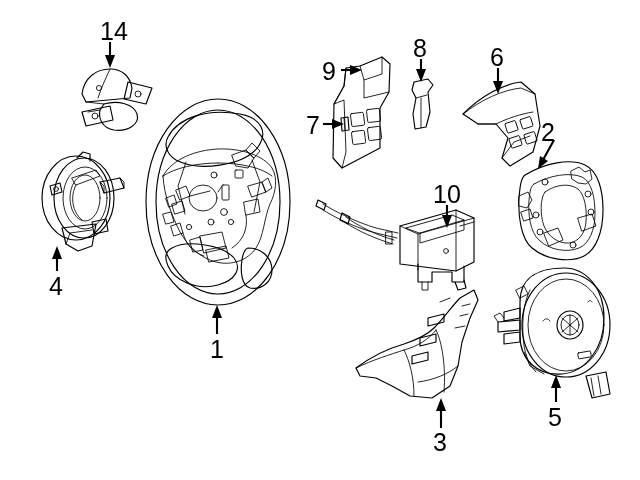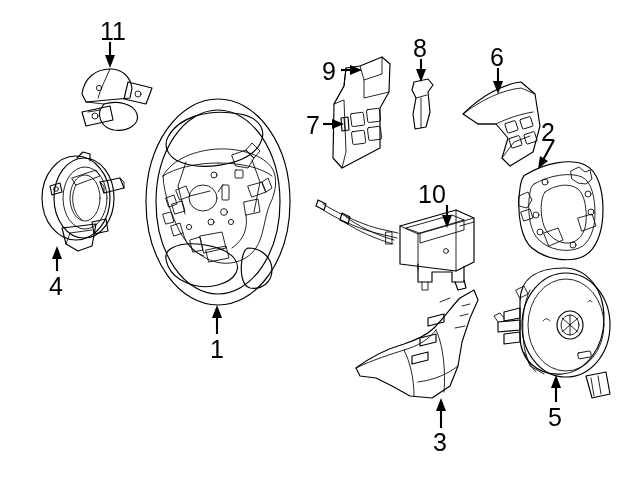--- a/index.html
+++ b/index.html
@@ -354,16 +354,16 @@
 
   <div class="callout-label" style="left:210px; top:337px;">1</div>
   <div class="callout-label" style="left:541px; top:120px;">2</div>
   <div class="callout-label" style="left:433px; top:430px;">3</div>
   <div class="callout-label" style="left:49px; top:274px;">4</div>
   <div class="callout-label" style="left:548px; top:405px;">5</div>
   <div class="callout-label" style="left:490px; top:45px;">6</div>
   <div class="callout-label" style="left:306px; top:113px;">7</div>
   <div class="callout-label" style="left:413px; top:36px;">8</div>
   <div class="callout-label" style="left:322px; top:59px;">9</div>
-  <div class="callout-label" style="left:418px; top:182px;">10</div>
-  <div class="callout-label" style="left:100px; top:19px;">11</div>
+  <div class="callout-label" style="left:433px; top:182px;">10</div>
+  <div class="callout-label" style="left:100px; top:19px;">14</div>
 
 </div>
 
 </body></html>

